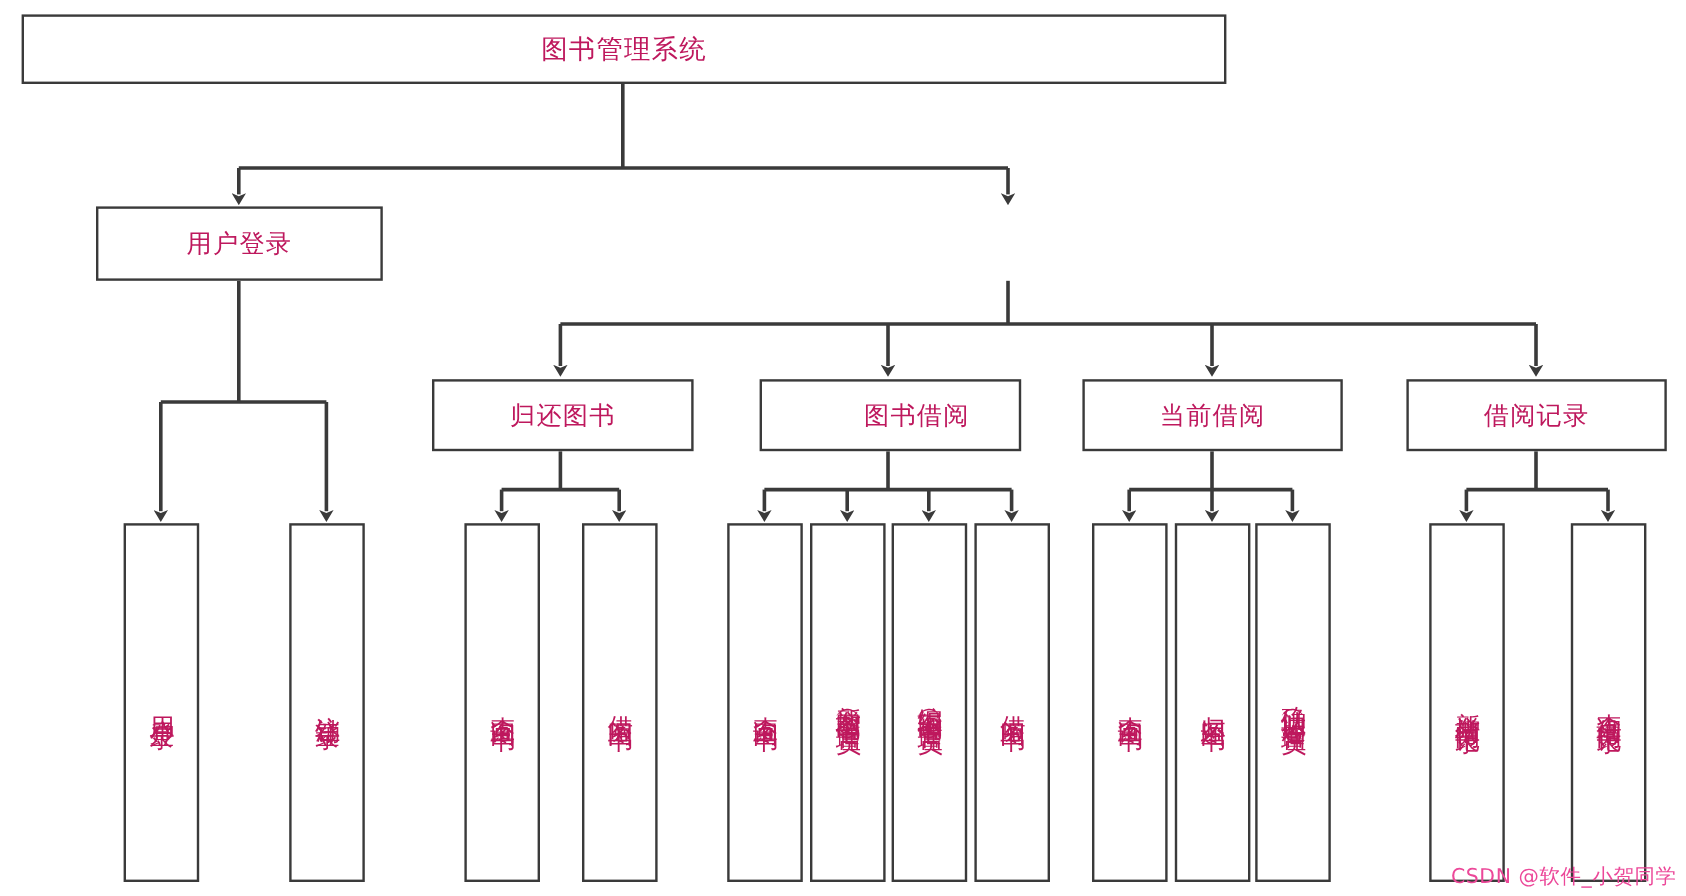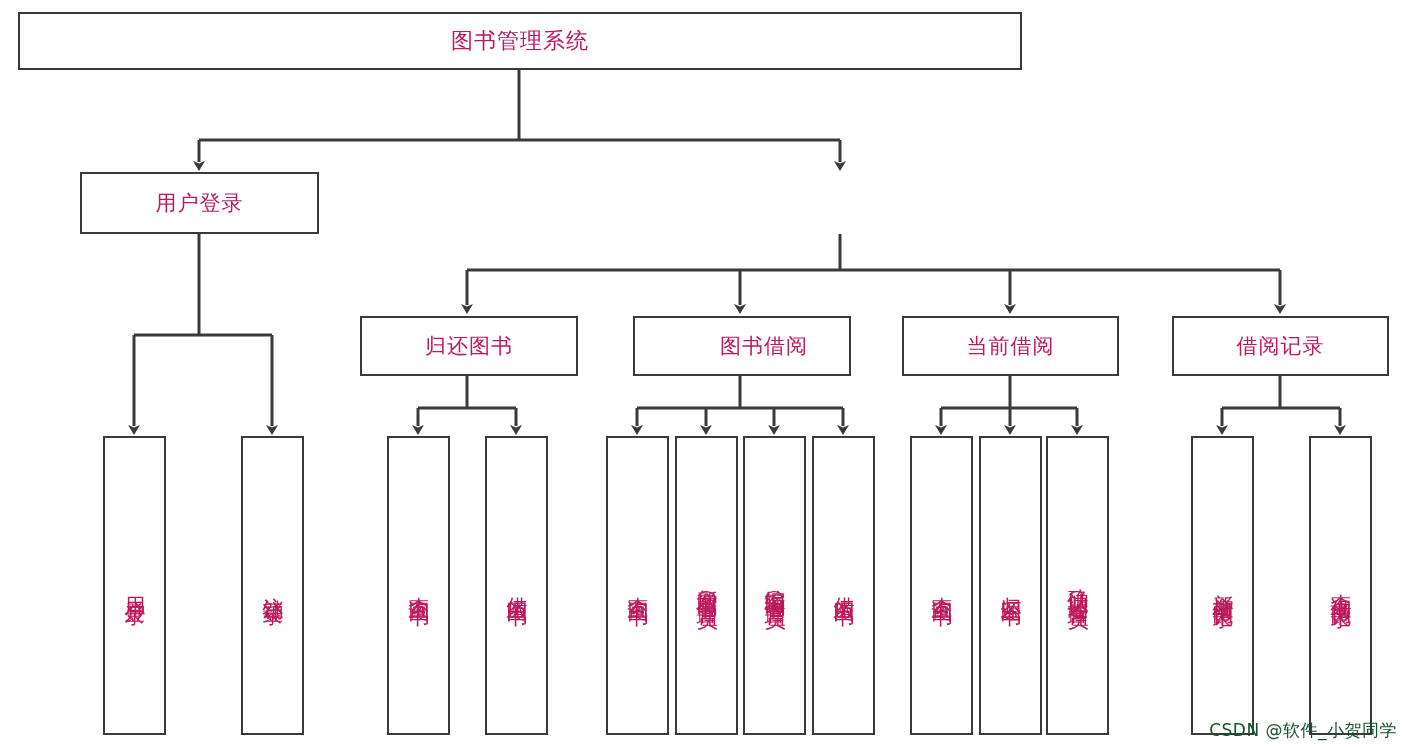--- a/index.html
+++ b/index.html
@@ -60,21 +60,21 @@
   }
   .htext {
     white-space: nowrap;
     letter-spacing: 1px;
   }
   #watermark {
     position: absolute;
     right: 8px;
     bottom: 5px;
     font-size: 17px;
-    color: #14532d;
+    color: #ec4899;
     letter-spacing: 0.5px;
     white-space: nowrap;
   }
 </style>
 </head>
 <body>
 
 <div id="canvas">
 
   <svg id="wires" viewBox="0 0 1405 747" width="1405" height="747" xmlns="http://www.w3.org/2000/svg">

